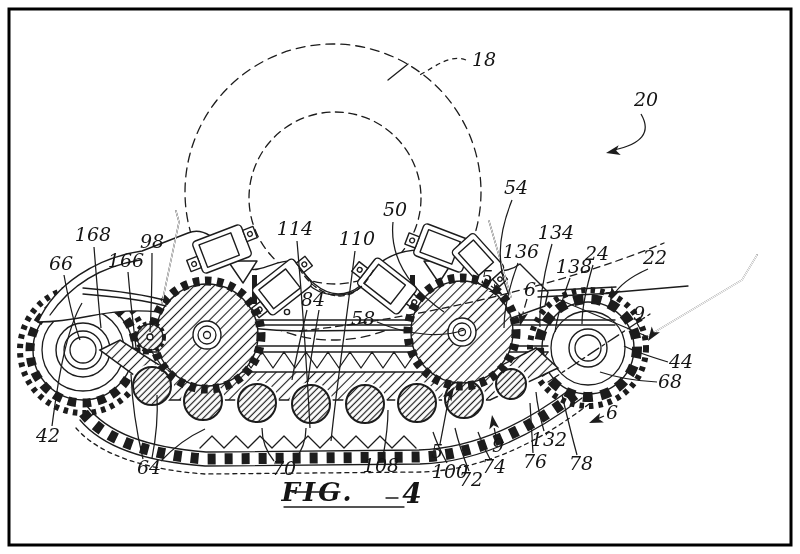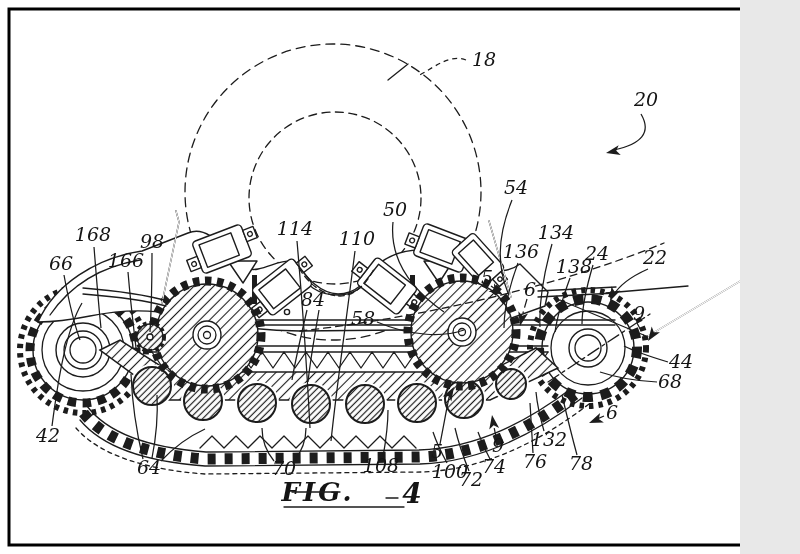--- a/index.html
+++ b/index.html
@@ -1,16 +1,16 @@
 <!DOCTYPE html>
 <html><head>
 <meta charset="utf-8">
 <style>
   html,body{margin:0;padding:0;background:#e8e8e8;}
-  .sheet{position:relative;width:740px;height:554px;background:#ffffff;overflow:hidden;
+  .sheet{position:relative;width:800px;height:554px;background:#ffffff;overflow:hidden;
          font-family:"DejaVu Serif",serif;}
   svg{position:absolute;left:0;top:0;}
   .ink{stroke:#1c1c1c;fill:none;stroke-width:1.3;stroke-linecap:round;stroke-linejoin:round;}
   .inkfill{stroke:#1c1c1c;fill:#ffffff;stroke-width:1.4;stroke-linejoin:round;}
   .leader{fill:none;stroke:#1c1c1c;stroke-width:1.25;}
   .leader.dashed{stroke-dasharray:5 4;}
   .leader.dashdot{stroke-dasharray:9 4 2 4;}
   .arrowhead{fill:#1c1c1c;stroke:none;}
   .ref-num{font-family:"DejaVu Serif",serif;font-style:italic;font-size:19px;fill:#141414;
            text-anchor:middle;}

